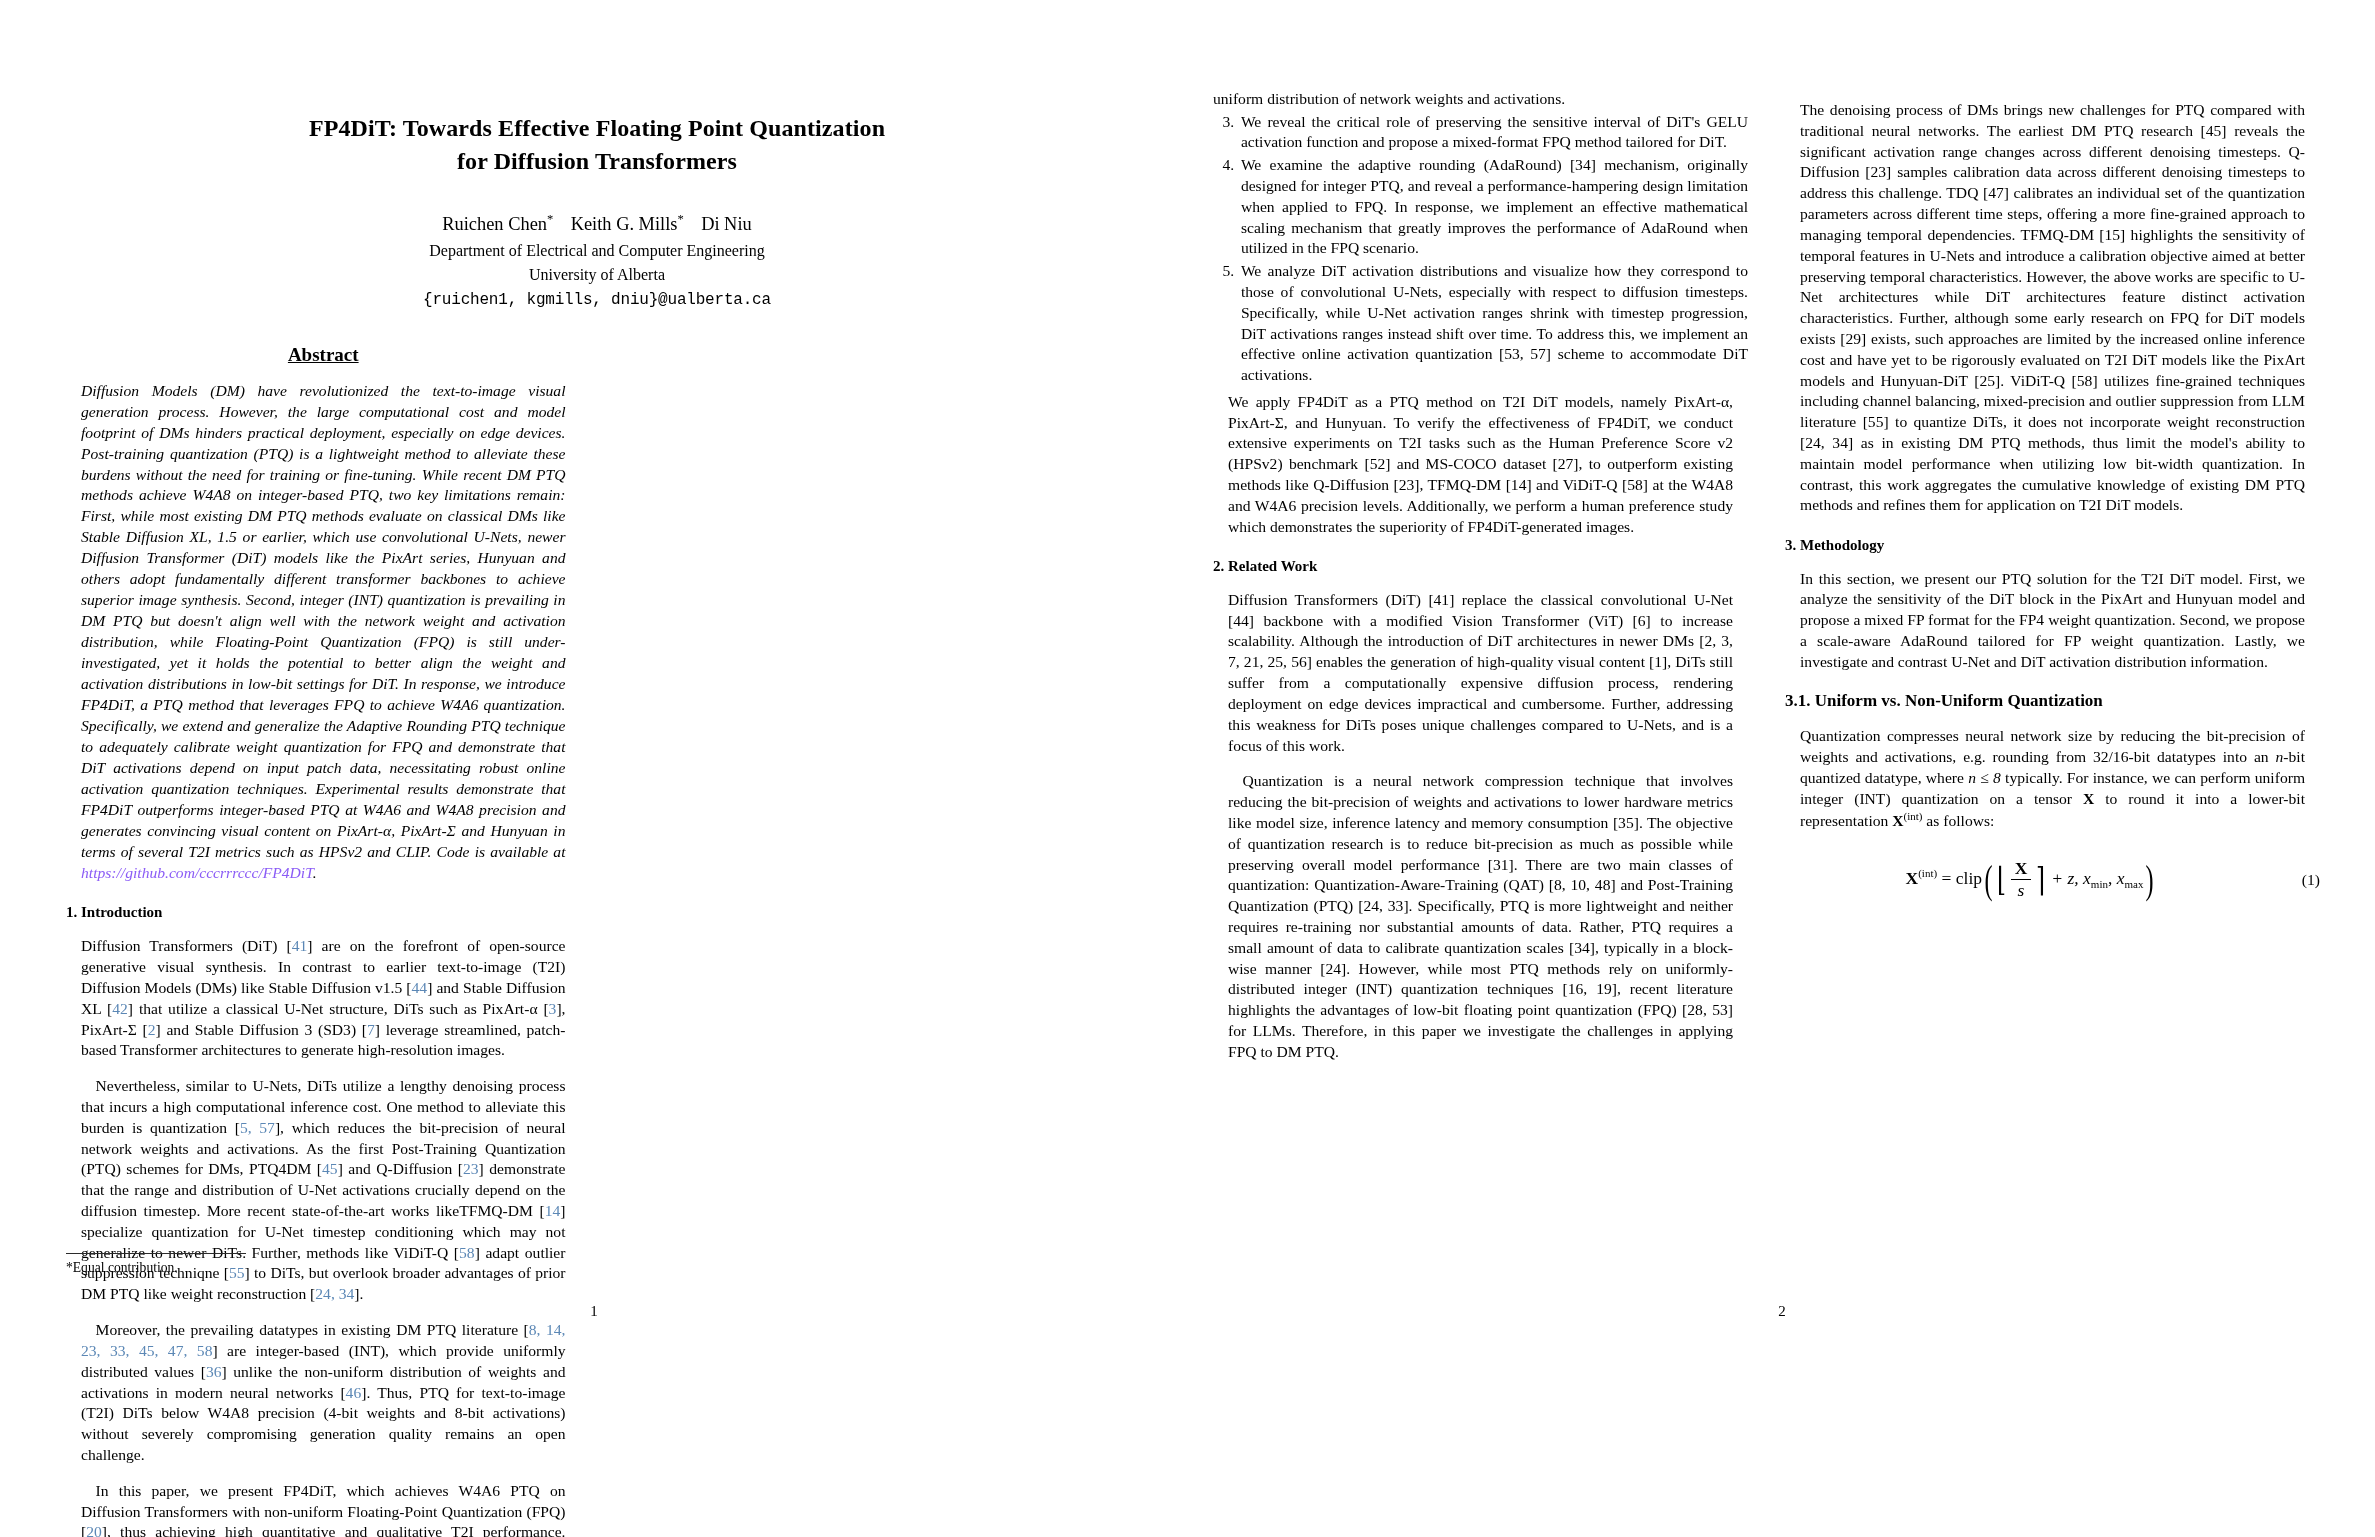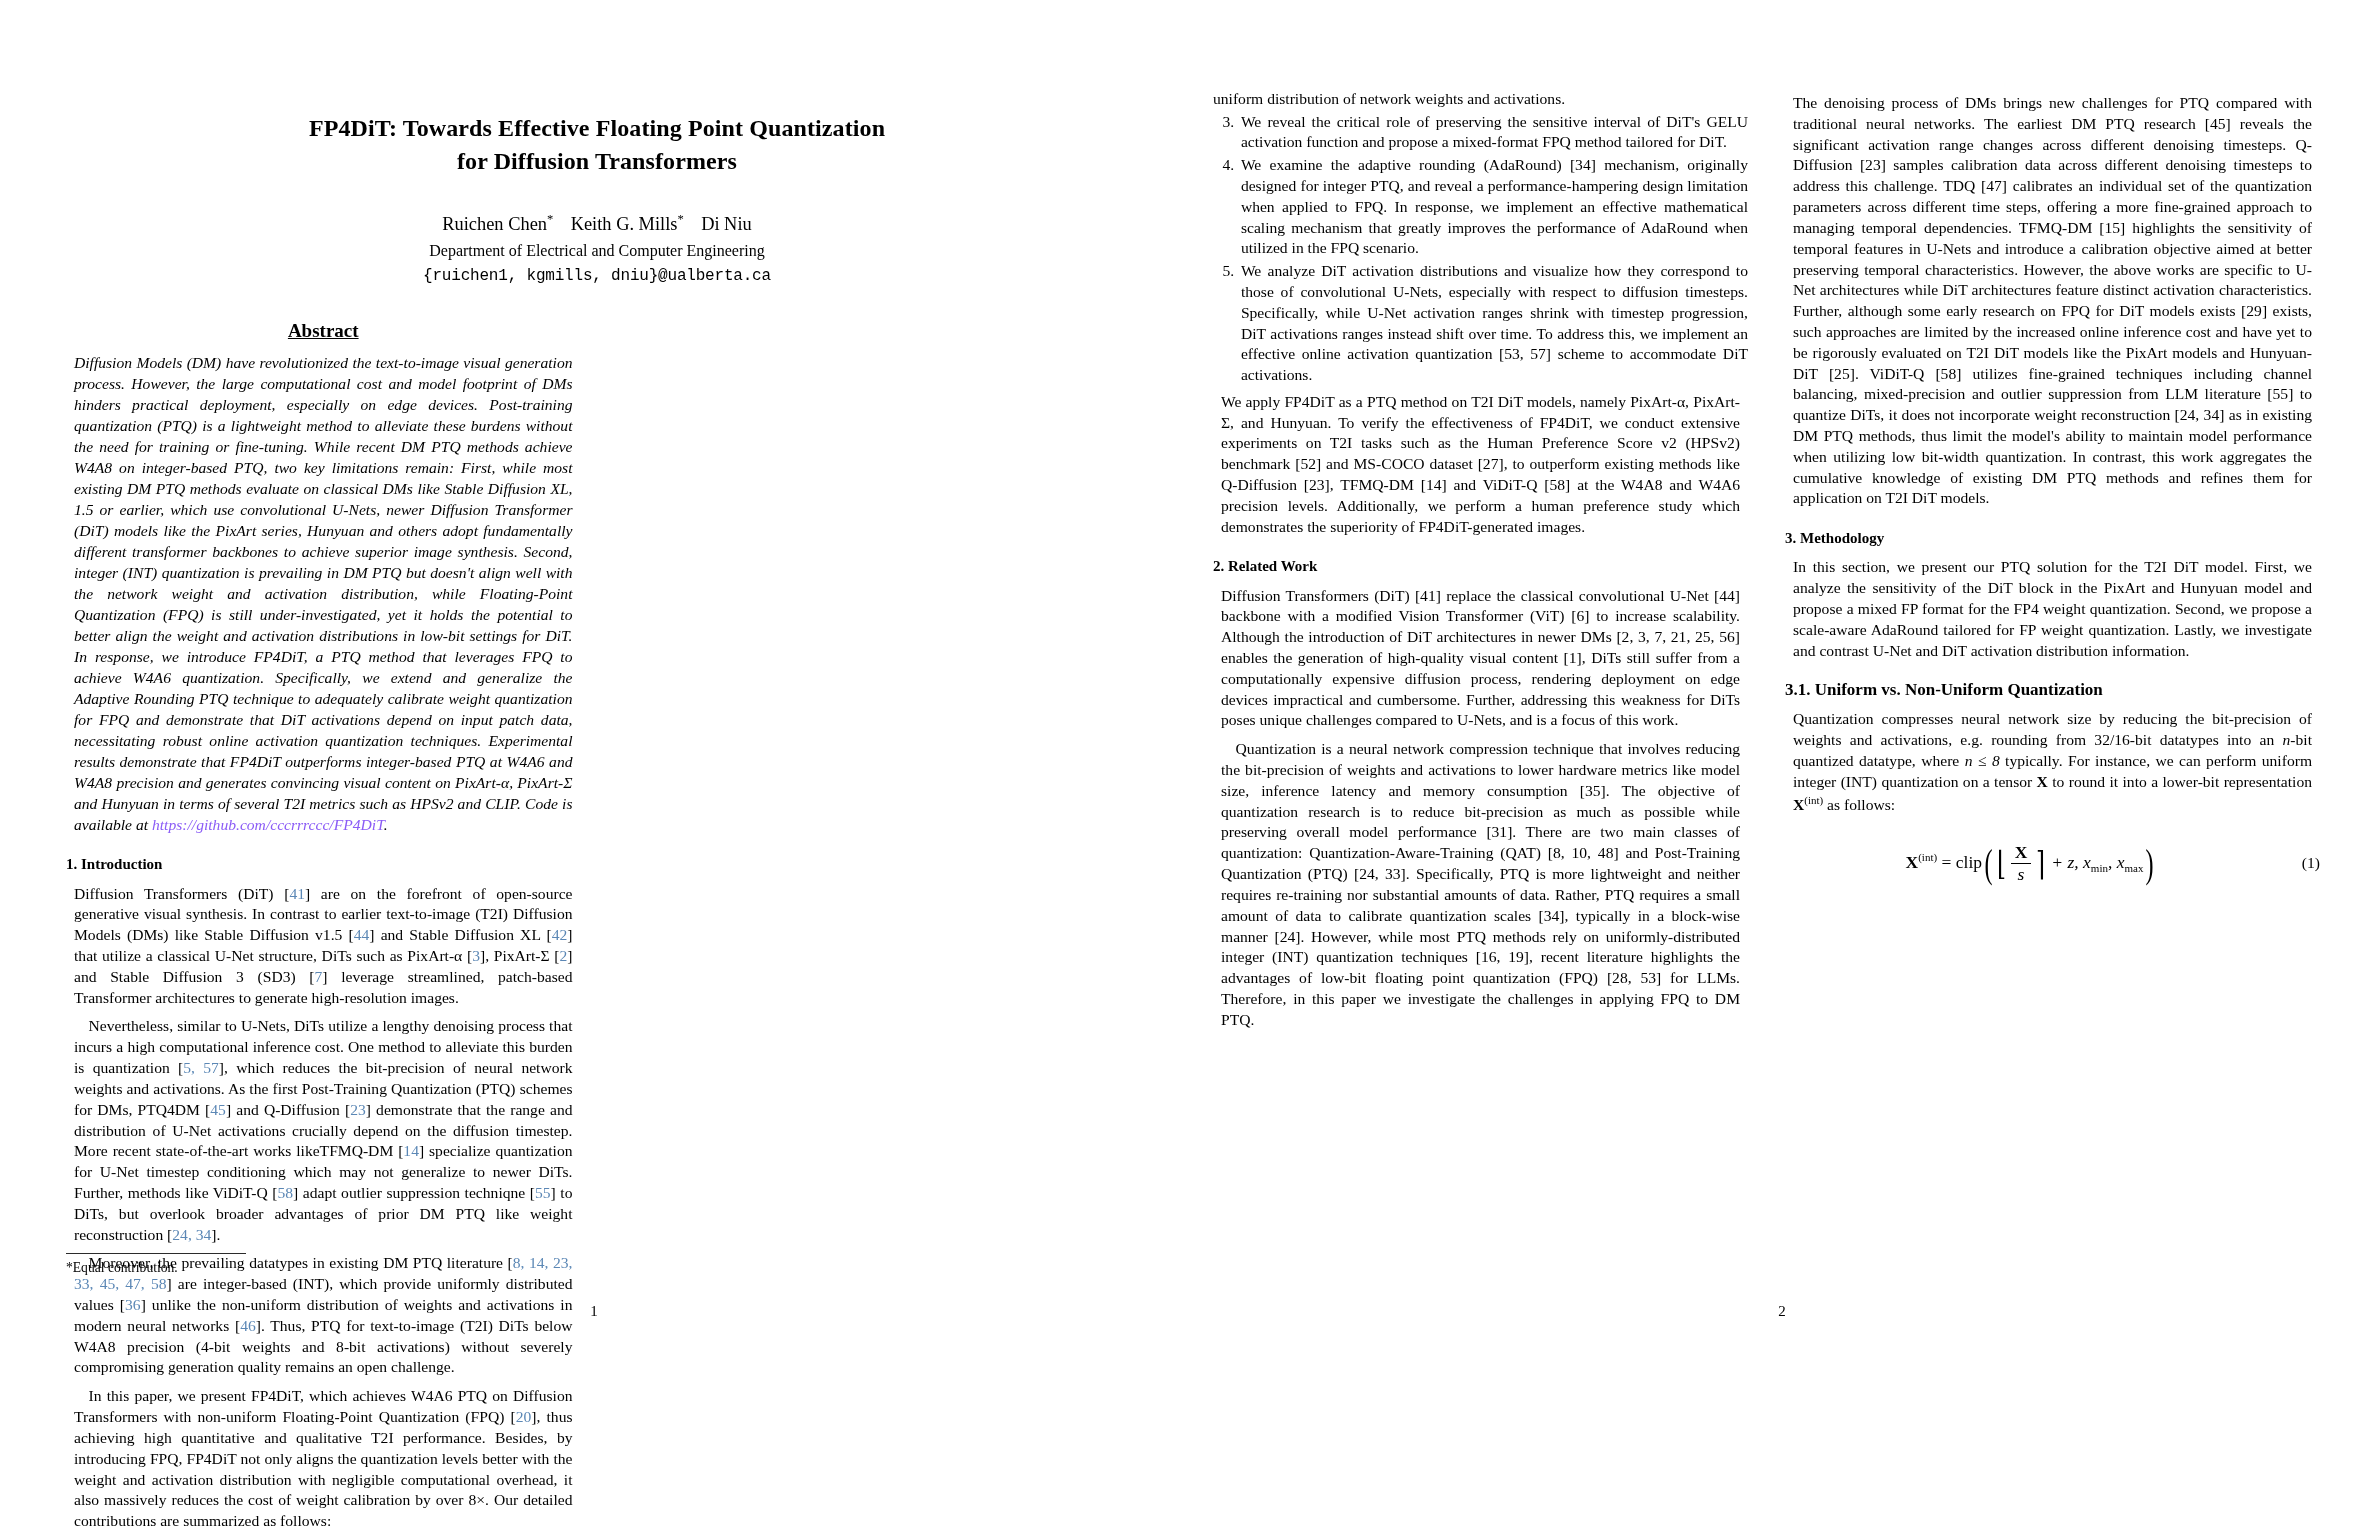--- a/index.html
+++ b/index.html
@@ -117,21 +117,21 @@
   }
   .abstract-head {
     text-align: center;
     font-size: 19px;
     font-weight: bold;
     margin: 5.8px 0 11.6px 0;
     text-decoration: underline;
   }
 
   p {
-    margin: 8px;
+    margin: 15px;
     font-size: 15.6px;
     line-height: 1.335;
     text-align: justify;
   }
   p + p { text-indent: 14.6px; }
   p.noindent { text-indent: 0; }
 
   .abstract-body p {
     font-style: italic;
     font-size: 15.6px;
@@ -239,20 +239,21 @@
       <div class="title">
         <span>FP4DiT: Towards Effective Floating Point Quantization</span><br>
         <span>for Diffusion Transformers</span>
       </div>
 
       <div class="authors">
         <span class="nm"><span>Ruichen Chen</span><span class="sup">*</span></span><span class="nm"><span>Keith G. Mills</span><span class="sup">*</span></span><span class="nm">Di Niu</span>
       </div>
 
       <div class="affil">Department of Electrical and Computer Engineering</div>
+      <div class="affil">University of Alberta</div>
       <div class="emails">{ruichen1, kgmills, dniu}@ualberta.ca</div>
 
       <div class="cols">
 
         <div class="col">
 
           <div class="abstract-head">Abstract</div>
 
           <div class="abstract-body">
             <p class="noindent"><span>Diffusion Models (DM) have revolutionized the text-to-image visual generation process. However, the large computational cost and model footprint of DMs hinders practical deployment, especially on edge devices. Post-training quantization (PTQ) is a lightweight method to alleviate these burdens without the need for training or fine-tuning. While recent DM PTQ methods achieve W4A8 on integer-based PTQ, two key limitations remain: First, while most existing DM PTQ methods evaluate on classical DMs like Stable Diffusion XL, 1.5 or earlier, which use convolutional U-Nets, newer Diffusion Transformer (DiT) models like the PixArt series, Hunyuan and others adopt fundamentally different transformer backbones to achieve superior image synthesis. Second, integer (INT) quantization is prevailing in DM PTQ but doesn't align well with the network weight and activation distribution, while Floating-Point Quantization (FPQ) is still under-investigated, yet it holds the potential to better align the weight and activation distributions in low-bit settings for DiT. In response, we introduce FP4DiT, a PTQ method that leverages FPQ to achieve W4A6 quantization. Specifically, we extend and generalize the Adaptive Rounding PTQ technique to adequately calibrate weight quantization for FPQ and demonstrate that DiT activations depend on input patch data, necessitating robust online activation quantization techniques. Experimental results demonstrate that FP4DiT outperforms integer-based PTQ at W4A6 and W4A8 precision and generates convincing visual content on PixArt-α, PixArt-Σ and Hunyuan in terms of several T2I metrics such as HPSv2 and CLIP. Code is available at </span><span class="link">https://github.com/cccrrrccc/FP4DiT</span><span>.</span></p>

